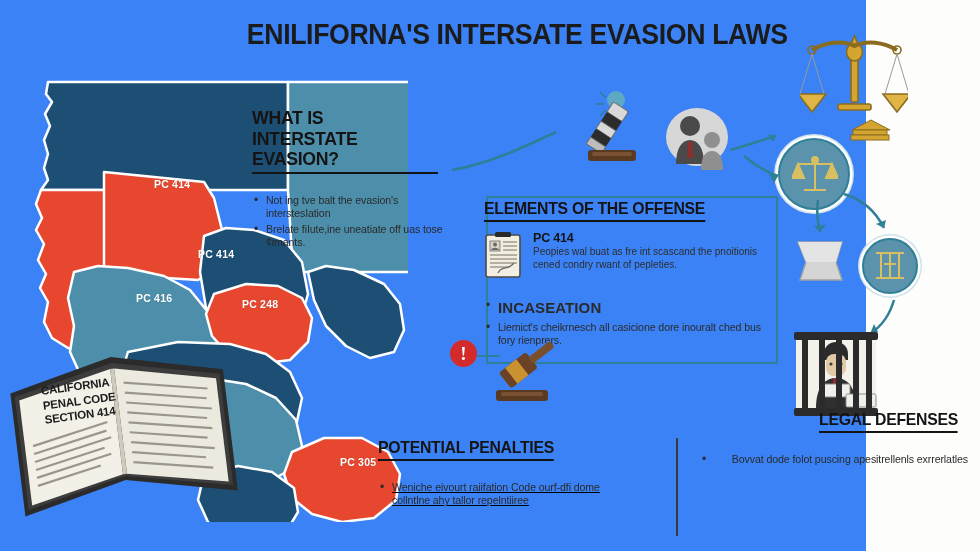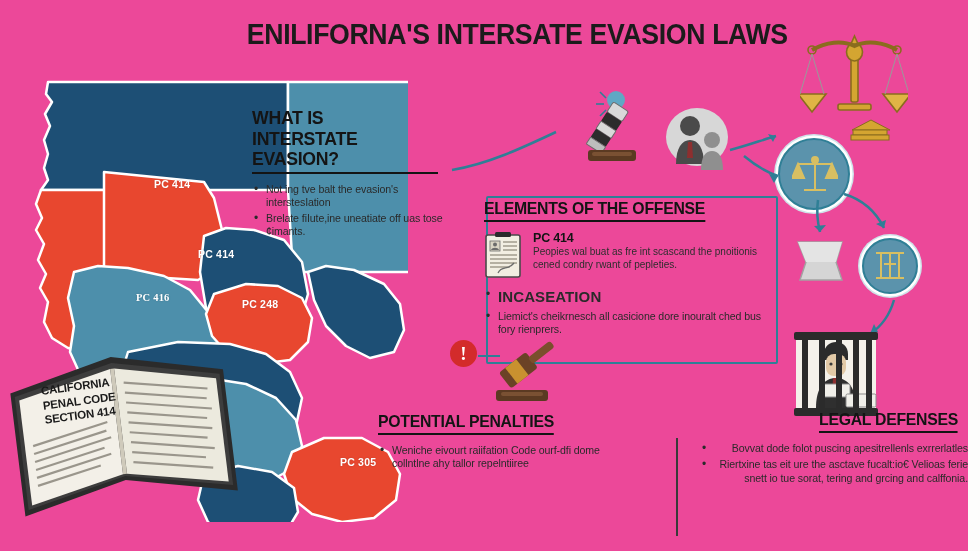--- a/index.html
+++ b/index.html
@@ -4,22 +4,22 @@
 <style>
   * { box-sizing: border-box; margin: 0; padding: 0; }
   html, body {
     width: 980px; height: 551px;
     background: #fdfdfc;
     font-family: "Liberation Sans", sans-serif;
     overflow: hidden;
   }
   #page {
     position: relative;
-    width: 968px; height: 551px;
-    background: #ec4899;
+    width: 866px; height: 551px;
+    background: #3b82f6;
     padding-left: 13px;
   }
 
   
   .title {
     position: absolute;
     left: 225px; top: 18px;
     width: 545px;
     text-align: center;
     font-size: 29px;
@@ -43,21 +43,21 @@
     display: inline-block;
     padding-bottom: 2px;
     transform: scaleX(0.93);
     transform-origin: left center;
     white-space: pre-line;
   }
   .heading.sm { font-size: 17px; }
 
   ul.bullets {
     list-style: none;
-    margin-top: 9px;
+    margin-top: 20px;
   }
   ul.bullets li {
     position: relative;
     padding-left: 14px;
     margin-bottom: 3px;
     font-size: 10.6px;
     line-height: 1.24;
     color: #2a2a2a;
     letter-spacing: -0.1px;
   }
@@ -70,21 +70,21 @@
   }
   ul.bullets li b {
     font-weight: 800;
     font-size: 15px;
     letter-spacing: 0.1px;
   }
 
   
   .panel-what   { position: absolute; left: 252px; top: 108px; width: 200px; }
   .panel-elem   { position: absolute; left: 484px; top: 200px; width: 278px; }
-  .panel-pen    { position: absolute; left: 378px; top: 413px; width: 262px; }
+  .panel-pen    { position: absolute; left: 378px; top: 439px; width: 262px; text-decoration: underline; }
   .panel-def    { position: absolute; left: 700px; top: 411px; width: 268px; text-align: right; }
 
   .divider-v {
     position: absolute;
     left: 676px; top: 438px;
     width: 2px; height: 98px;
     background: #3a3a3a;
   }
 
   
@@ -209,21 +209,21 @@
                L230,444 Z" fill="#1d4f75"></path>
 
       <path d="M300,250 L306,278 L318,304 L338,324 L362,336 L386,330 L396,308 L392,282 L376,262
                L346,248 L318,244 Z" fill="#1d4f75"></path>
     </g>
   </svg>
 
   <div>
     <div class="map-label" style="left:154px; top:178px;">PC 414</div>
     <div class="map-label" style="left:198px; top:248px;">PC 414</div>
-    <div class="map-label" style="left:136px; top:292px;font-family:Liberation Serif, serif;">PC 416</div>
+    <div class="map-label" style="left:136px; top:292px;">PC 416</div>
     <div class="map-label" style="left:242px; top:298px;">PC 248</div>
     <div class="map-label" style="left:340px; top:456px;">PC 305</div>
   </div>
 
   <svg class="book" viewBox="0 0 230 190" width="230" height="190">
     <g transform="rotate(-7 115 95)">
 
       <path d="M8,42 L112,18 L222,44 L222,166 L112,142 L8,166 Z" fill="#2b2b2b"></path>
       <path d="M12,46 L112,24 L218,48 L218,160 L112,138 L12,160 Z" fill="#3d3d3d"></path>
 
@@ -465,17 +465,16 @@
       <li>Weniche eivourt raiifation Code ourf-dfi dome collntlne ahy tallor repelntiiree</li>
     </ul>
   </div>
 
   <div class="divider-v"></div>
 
   <div class="panel-def">
     <div class="heading sm">LEGAL DEFENSES</div>
     <ul class="bullets">
       <li>Bovvat dode folot puscing apesitrellenls exrrerlatles</li>
-      <li>Riertxine tas eit ure the asctave fucalt:io€ Velioas ferie snett io tue sorat, tering and grcing and calffonia.</li>
     </ul>
   </div>
 
 </div>
 
 </body></html>

